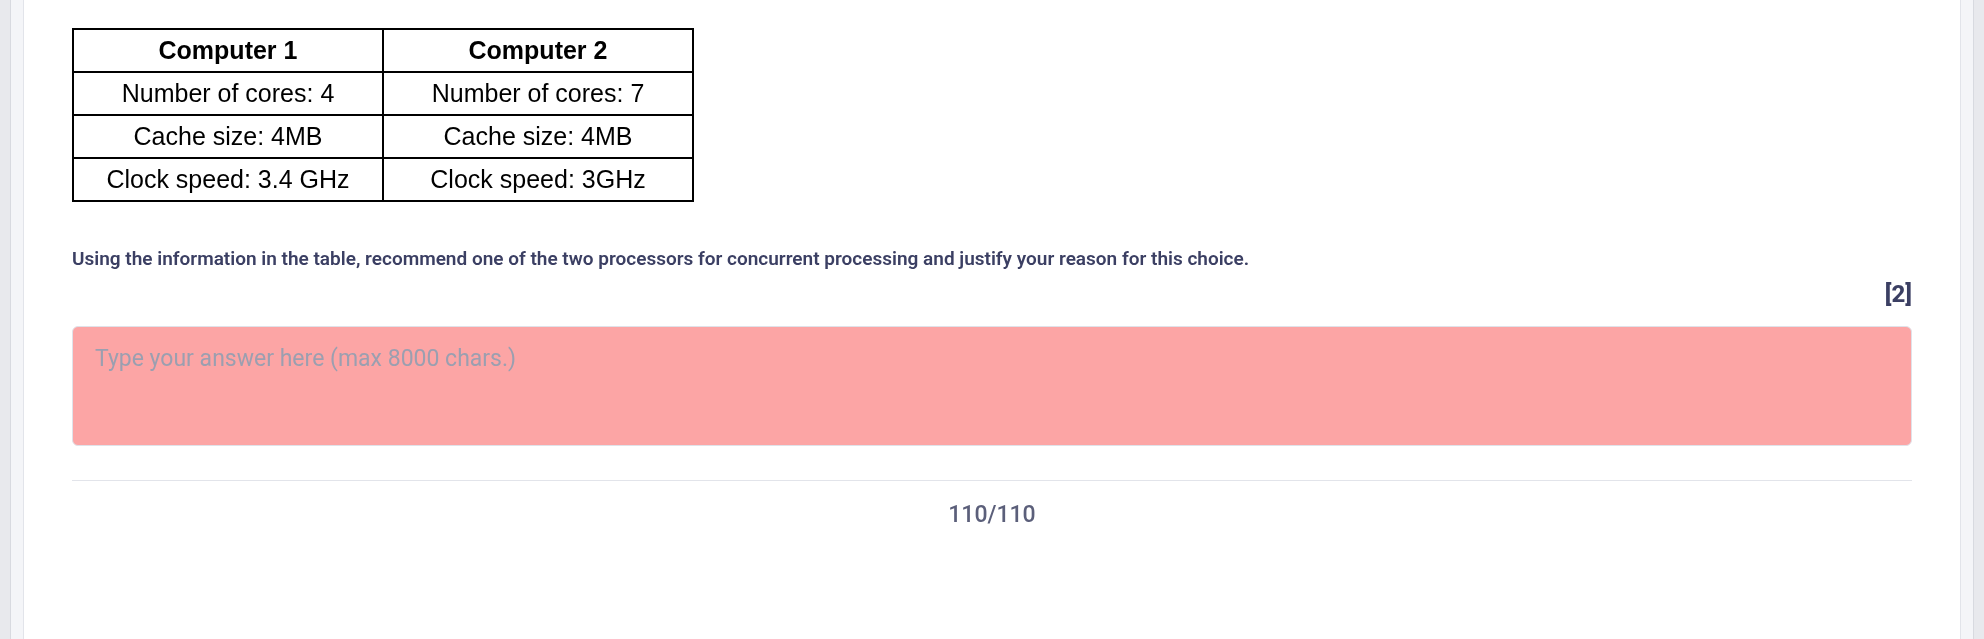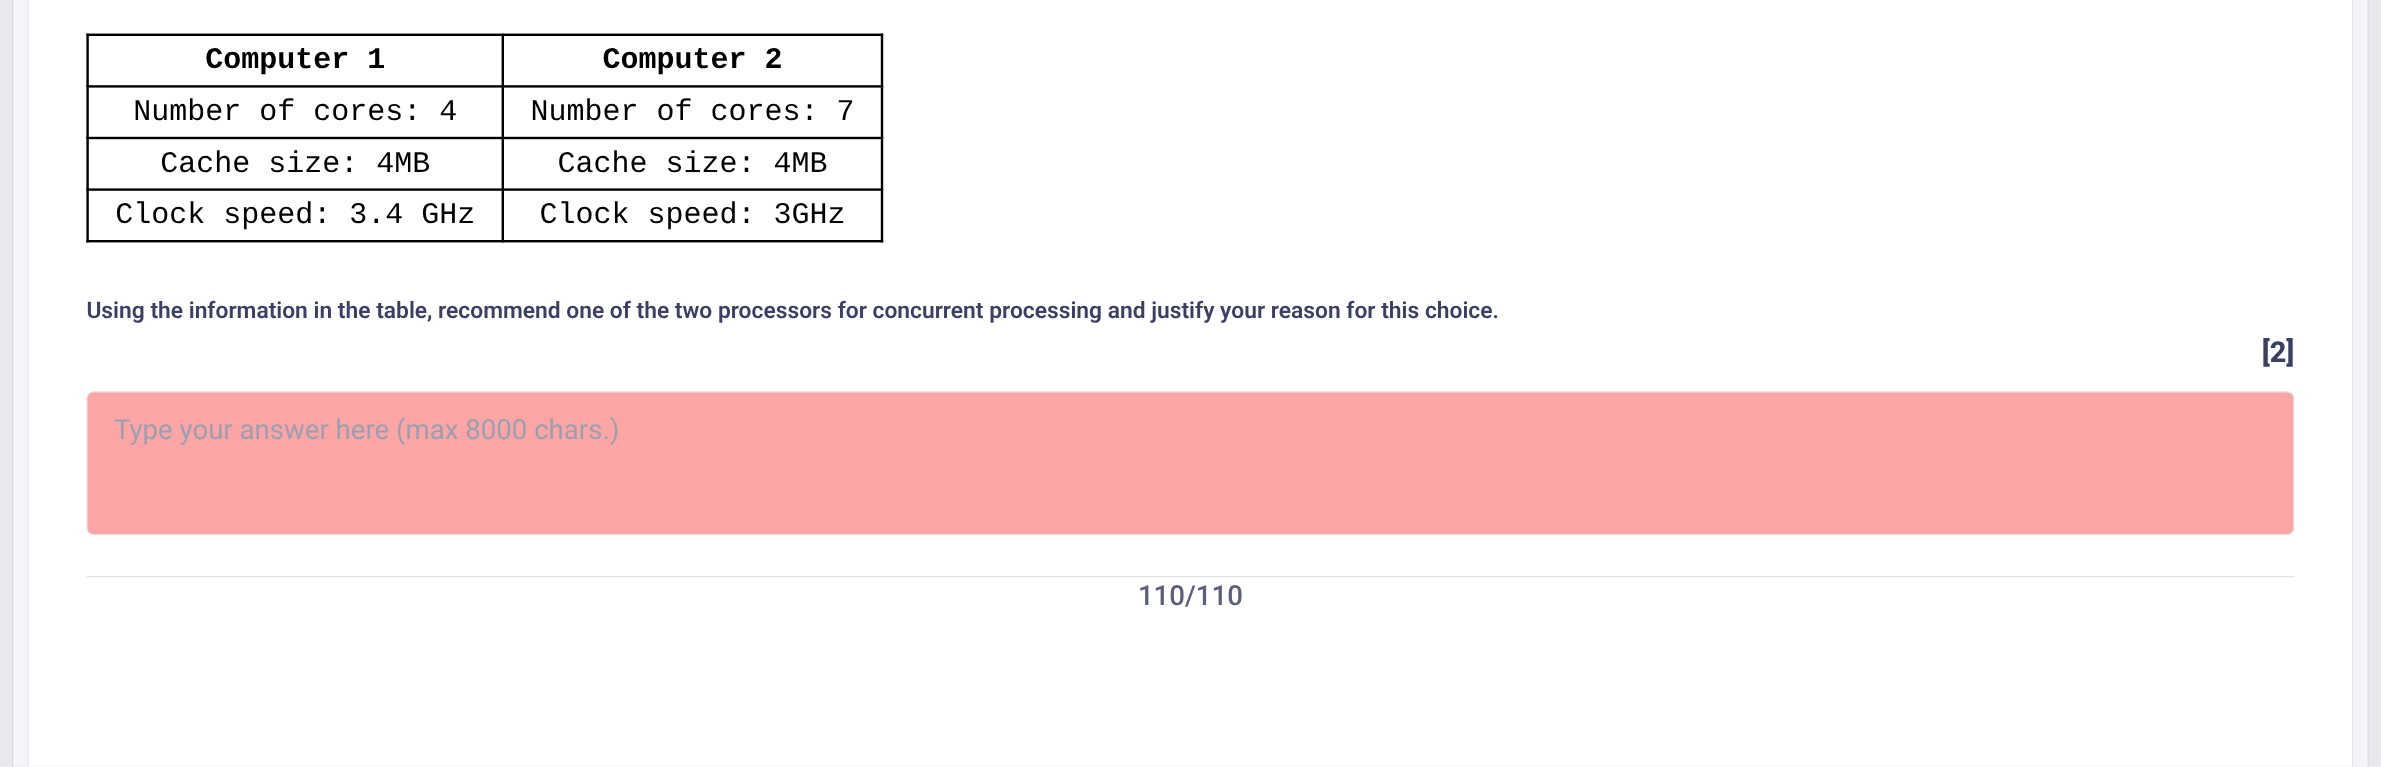--- a/index.html
+++ b/index.html
@@ -34,21 +34,21 @@
       border-collapse: collapse;
       margin-bottom: 42px;
     }
     .spec-table th,
     .spec-table td {
       border: 2px solid #000000;
       padding: 6px 22px;
       text-align: center;
       font-size: 25px;
       color: #000000;
-      font-family: Liberation Mono, monospace;
+      font-family: Liberation Sans, sans-serif;
       min-width: 310px;
     }
     .spec-table th {
       font-weight: 700;
     }
     .spec-table td {
       font-weight: 400;
     }
     .question-row {
       display: flex;
@@ -83,21 +83,21 @@
       resize: none;
       outline: none;
       background: #fca5a5;
     }
     .answer-box::placeholder {
       color: #9b9fb0;
     }
     .footer-separator {
       border-top: 1px solid #e2e4ea;
       margin-top: 30px;
-      padding-top: 2px;
+      padding-top: 20px;
       text-align: center;
     }
     .page-counter {
       font-size: 23px;
       color: #5b5f7a;
       font-weight: 500;
     }
   </style>
 </head>
 <body>

